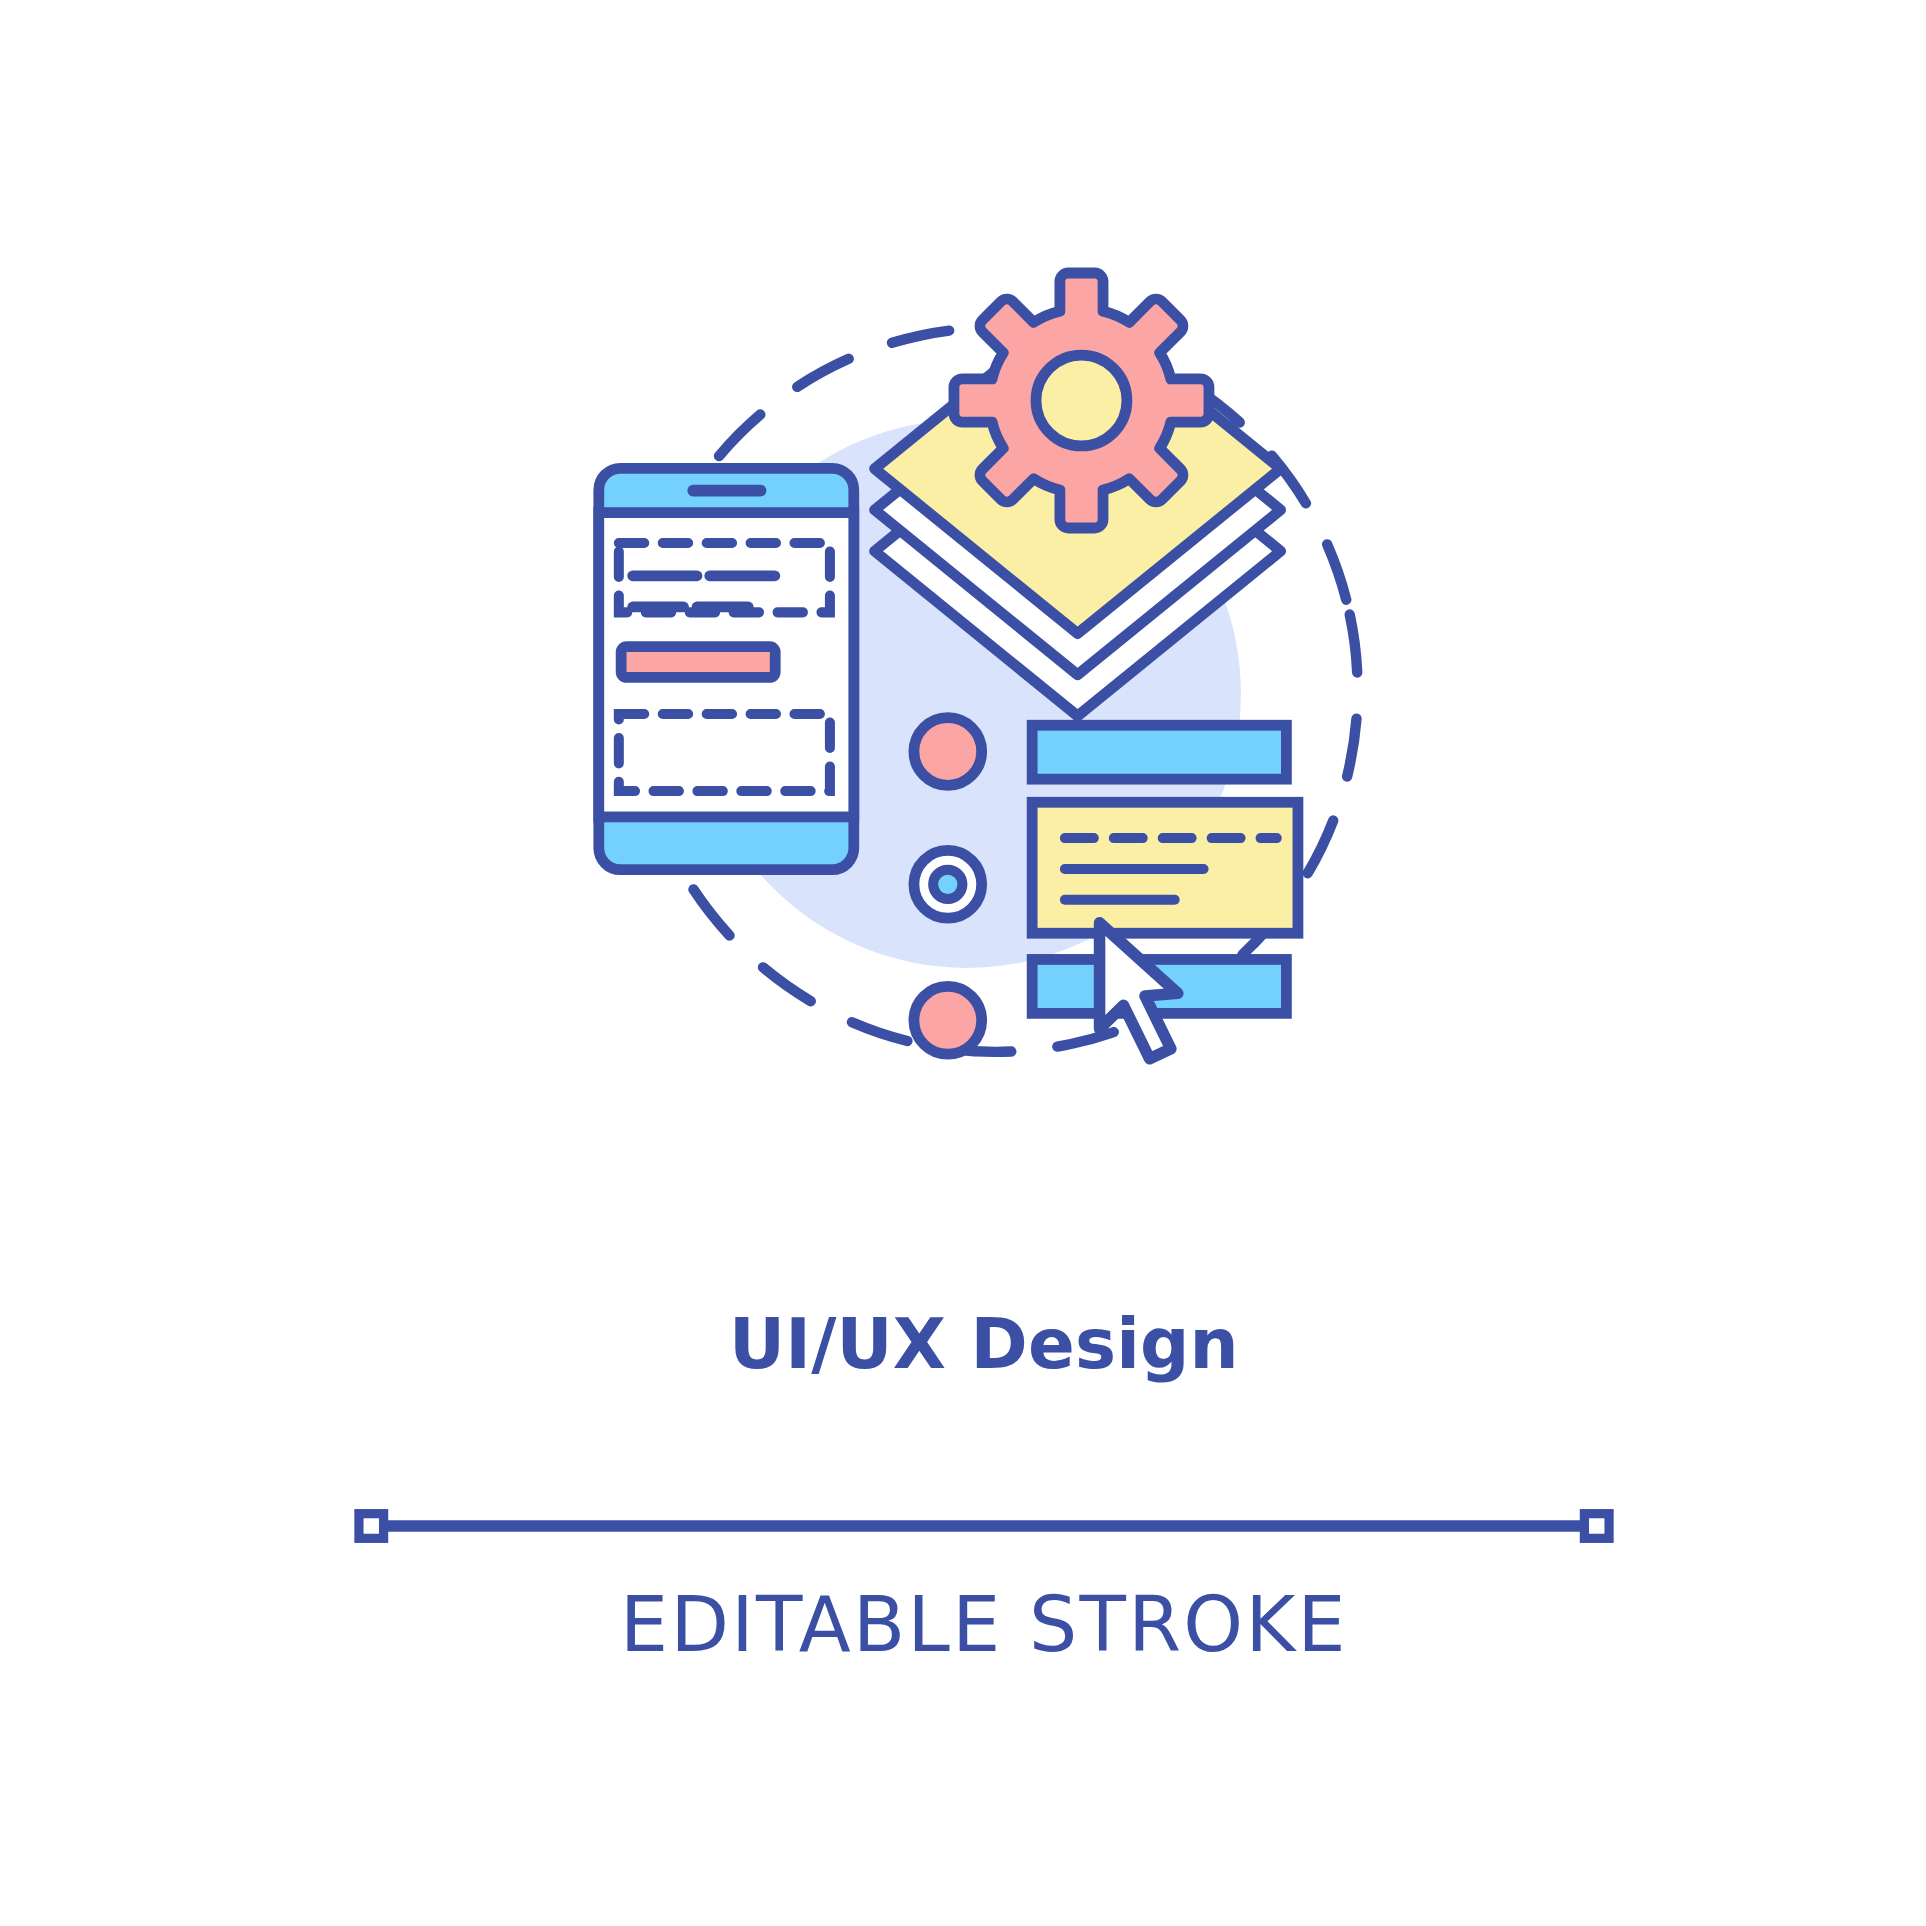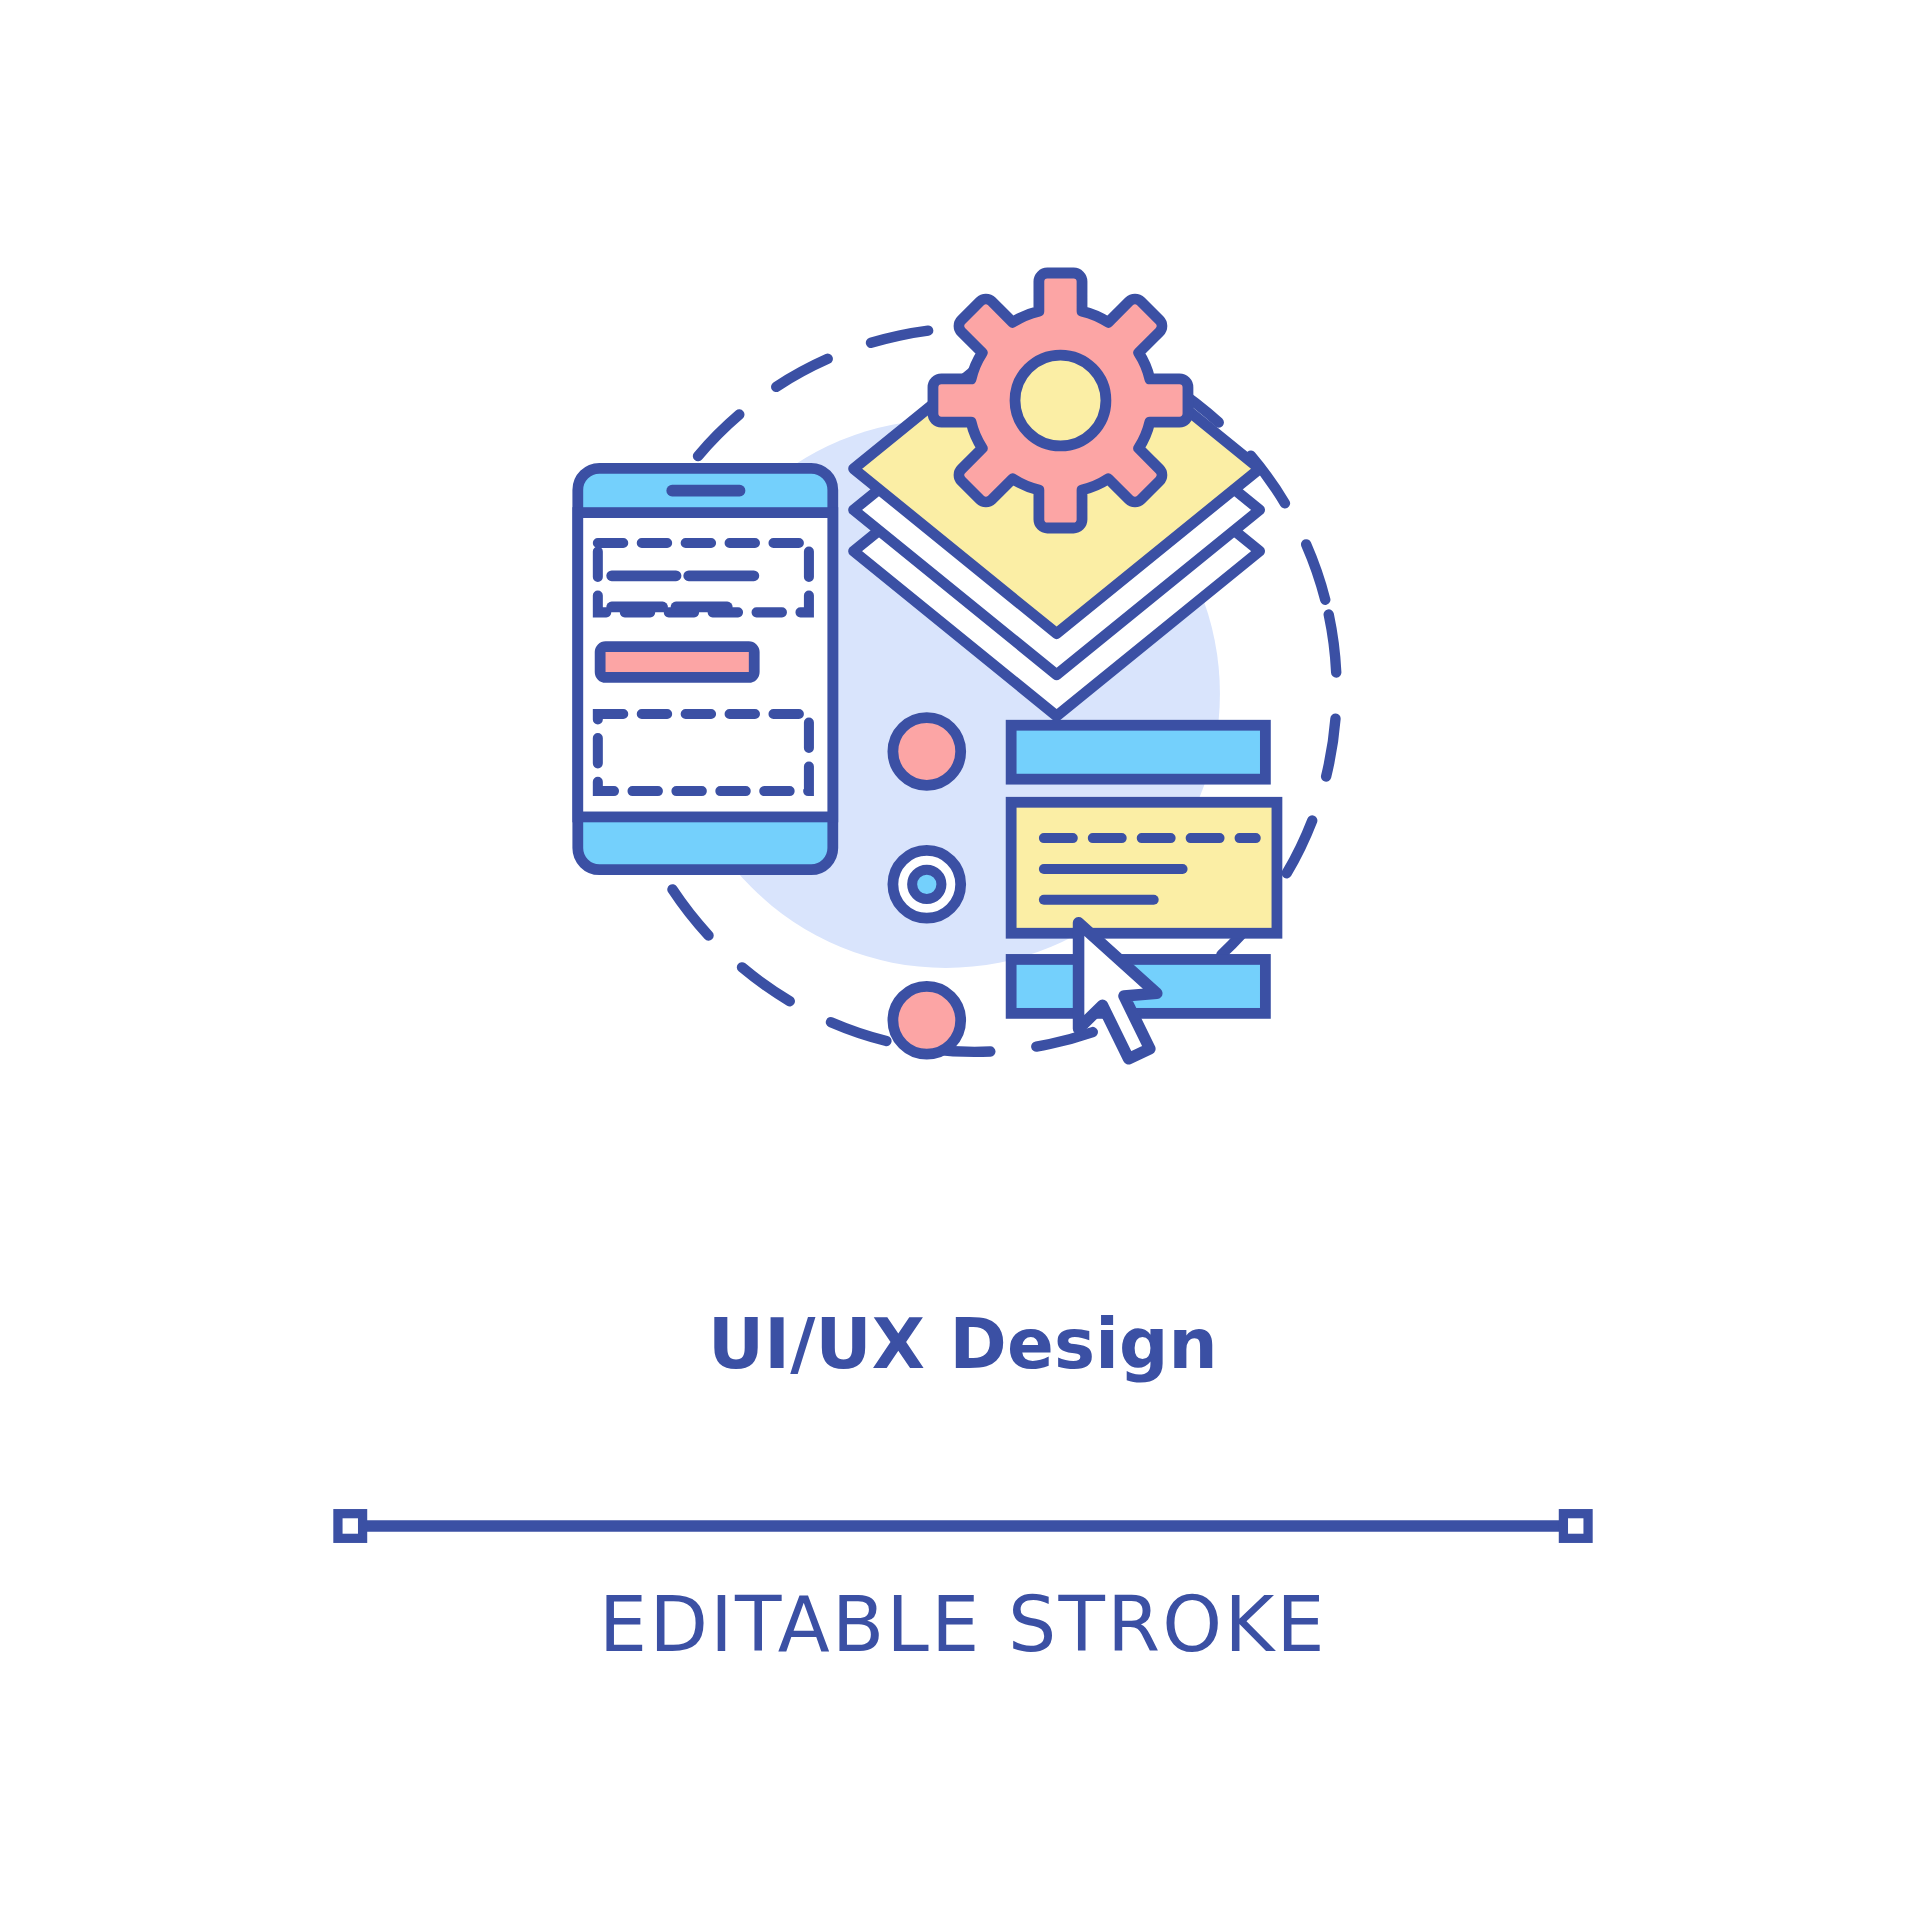--- a/index.html
+++ b/index.html
@@ -11,20 +11,21 @@
     width: 1926px;
     height: 1926px;
     font-family: "Liberation Sans", sans-serif;
     overflow: hidden;
   }
   #stage {
     position: relative;
     width: 1524px;
     height: 1926px;
     background: #ffffff;
+    margin-left: 21px;
   }
   #illustration {
     position: absolute;
     left: 0;
     top: 0;
     width: 1926px;
     height: 1291px;
   }
   .caption-wrap {
     position: absolute;

